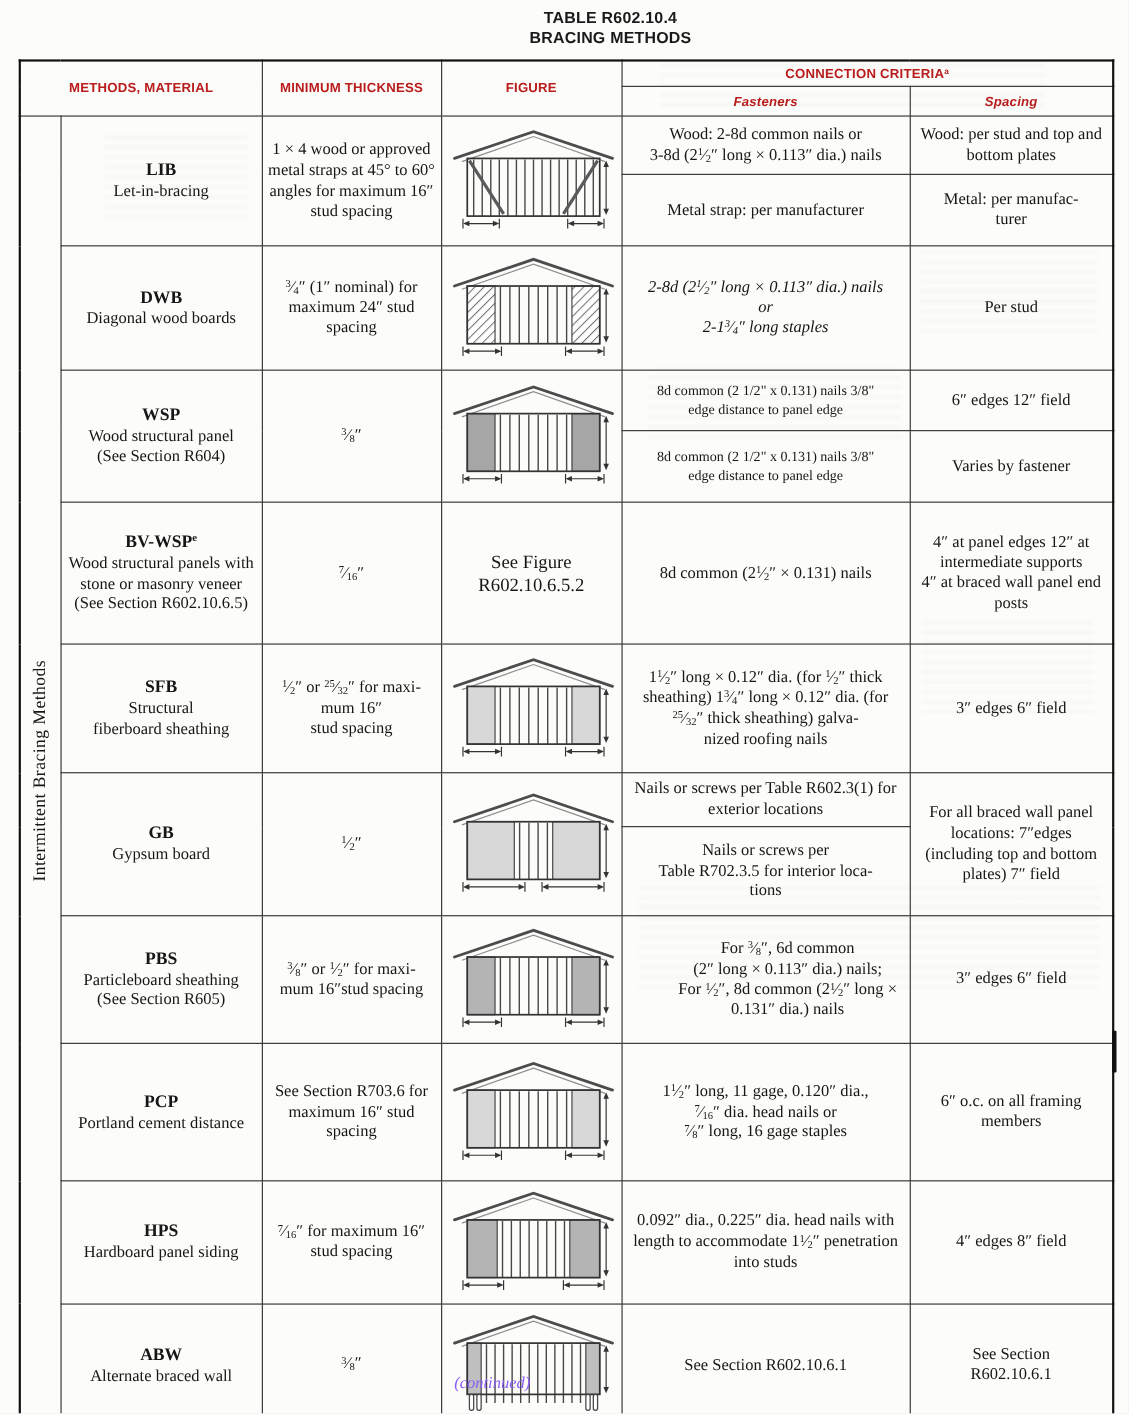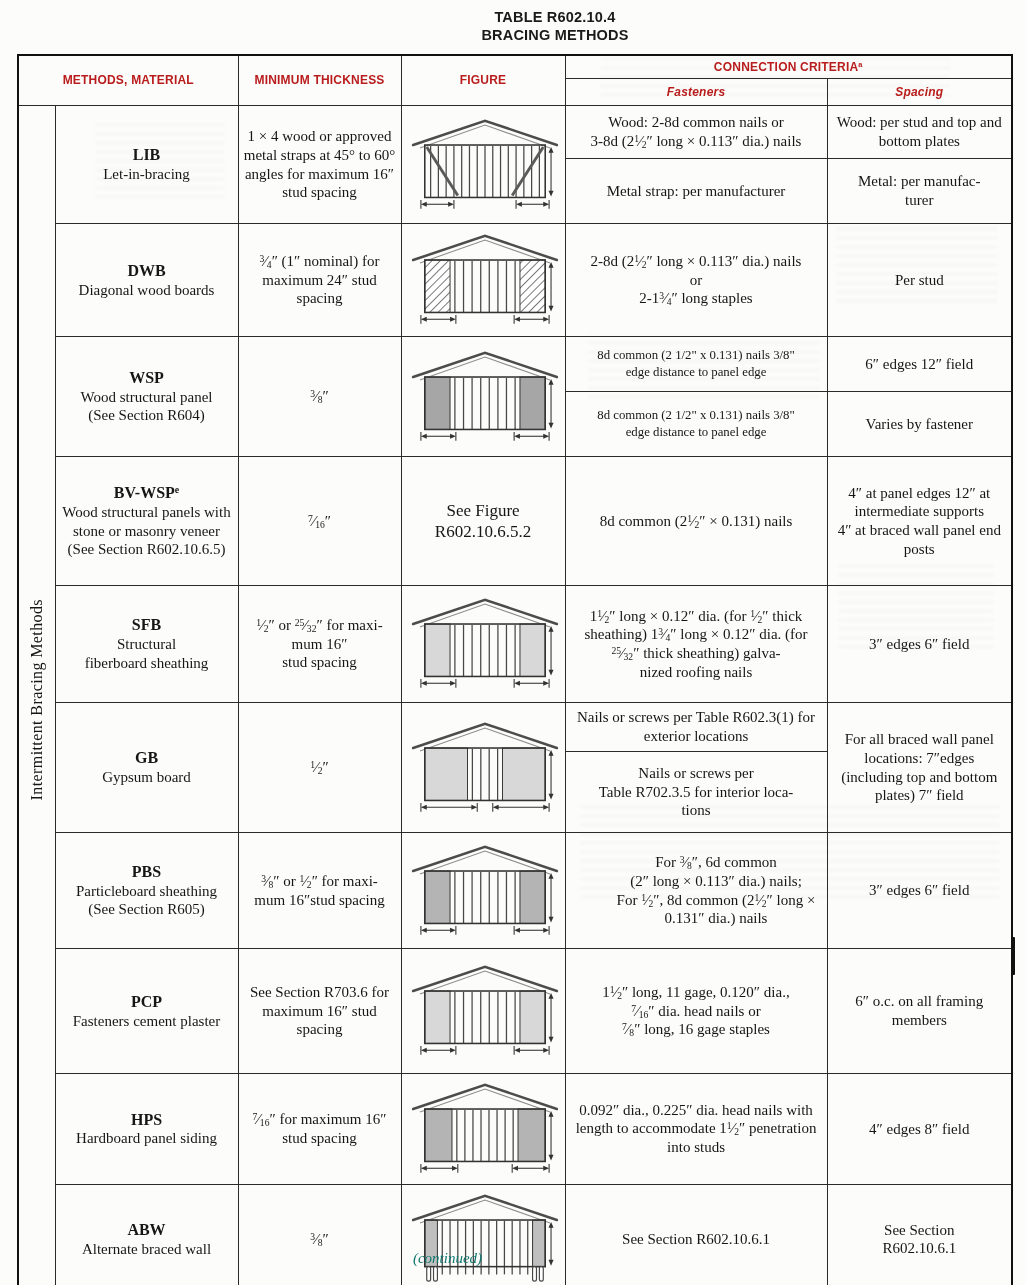--- a/index.html
+++ b/index.html
@@ -61,21 +61,21 @@
   .roof2{fill:none;stroke:#8d8d8d;stroke-width:1.1;}
   .wall{fill:none;stroke:#333;stroke-width:1.6;}
   .stud{stroke:#474747;stroke-width:1.3;}
   .panel{stroke:#333;stroke-width:1;}
   .brace{stroke:#5a5a5a;stroke-width:3;}
   .dim{stroke:#333;stroke-width:1.1;}
   .ah{fill:#333;}
   .bolt{fill:#fff;stroke:#474747;stroke-width:1.2;}
   .footer-note{
     position:absolute;left:0;width:895px;top:1250px;
-    text-align:center;font-style:italic;font-size:15px;color:#0f766e;
+    text-align:center;font-style:italic;font-size:15px;color:#8b5cf6;
   }
   .revision-bar{
     position:absolute;left:1011px;top:937px;width:4px;height:38px;
     background:#111;border-radius:1px;
   }
   .smudge{
     position:absolute;
     background:repeating-linear-gradient(0deg, rgba(110,110,110,.5) 0 2px, transparent 2px 9px);
     filter:blur(1.6px);
     opacity:.1;
@@ -202,21 +202,21 @@
                 <line class="dim" x1="50" y1="90.5" x2="50" y2="99.5"></line>
                 <line class="dim" x1="114" y1="95" x2="142" y2="95"></line>
                 <polygon class="ah" points="110,95 116,92.4 116,97.6"></polygon>
                 <polygon class="ah" points="146,95 140,92.4 140,97.6"></polygon>
                 <line class="dim" x1="110" y1="90.5" x2="110" y2="99.5"></line>
                 <line class="dim" x1="146" y1="90.5" x2="146" y2="99.5"></line>
                 <line class="dim" x1="148" y1="40" x2="148" y2="83"></line>
                 <polygon class="ah" points="148,36 145.4,42 150.6,42"></polygon>
                 <polygon class="ah" points="148,87 145.4,81 150.6,81"></polygon>
               </svg></td>
-            <td class="" style="height: 108px;">2-8d (2<span class="fr"><sup>1</sup>⁄<sub>2</sub></span>″ long × 0.113″ dia.) nails<br>or<br>2-1<span class="fr"><sup>3</sup>⁄<sub>4</sub></span>″ long staples</td>
+            <td class="" style="height: 108px; font-style: italic;">2-8d (2<span class="fr"><sup>1</sup>⁄<sub>2</sub></span>″ long × 0.113″ dia.) nails<br>or<br>2-1<span class="fr"><sup>3</sup>⁄<sub>4</sub></span>″ long staples</td>
             <td>Per stud</td>
           </tr>
           <tr>
             <td rowspan="2" class="mcell">
               <div class="code">WSP</div>
               <div class="mname">Wood structural panel<br>(See Section R604)</div>
             </td>
             <td rowspan="2"><span class="fr"><sup>3</sup>⁄<sub>8</sub></span>″</td>
             <td rowspan="2" class="fig"><svg viewBox="0 0 160 104" width="156" height="101" aria-hidden="true">
                 <polyline class="roof" points="6,34 80,9 154,34"></polyline>
@@ -371,21 +371,21 @@
                 <line class="dim" x1="148" y1="40" x2="148" y2="83"></line>
                 <polygon class="ah" points="148,36 145.4,42 150.6,42"></polygon>
                 <polygon class="ah" points="148,87 145.4,81 150.6,81"></polygon>
               </svg></td>
             <td class="" style="height: 111px; padding-left: 45px;">For <span class="fr"><sup>3</sup>⁄<sub>8</sub></span>″, 6d common<br>(2″ long × 0.113″ dia.) nails;<br>For <span class="fr"><sup>1</sup>⁄<sub>2</sub></span>″, 8d common (2<span class="fr"><sup>1</sup>⁄<sub>2</sub></span>″ long ×<br>0.131″ dia.) nails</td>
             <td>3″ edges 6″ field</td>
           </tr>
           <tr>
             <td rowspan="1" class="mcell">
               <div class="code">PCP</div>
-              <div class="mname">Fasteners cement plaster</div>
+              <div class="mname">Portland cement distance</div>
             </td>
             <td rowspan="1">See Section R703.6 for maximum 16″ stud spacing</td>
             <td rowspan="1" class="fig"><svg viewBox="0 0 160 104" width="156" height="101" aria-hidden="true">
                 <polyline class="roof" points="6,34 80,9 154,34"></polyline>
                 <polyline class="roof2" points="13,37 80,13.5 147,37"></polyline>
                 <rect class="panel" x="18" y="34" width="26" height="54" fill="#d8d8d8"></rect>
                 <rect class="panel" x="116" y="34" width="26" height="54" fill="#d8d8d8"></rect>
                 <line class="stud" x1="49" y1="35" x2="49" y2="88"></line>
                 <line class="stud" x1="57.9" y1="35" x2="57.9" y2="88"></line>
                 <line class="stud" x1="66.7" y1="35" x2="66.7" y2="88"></line>

